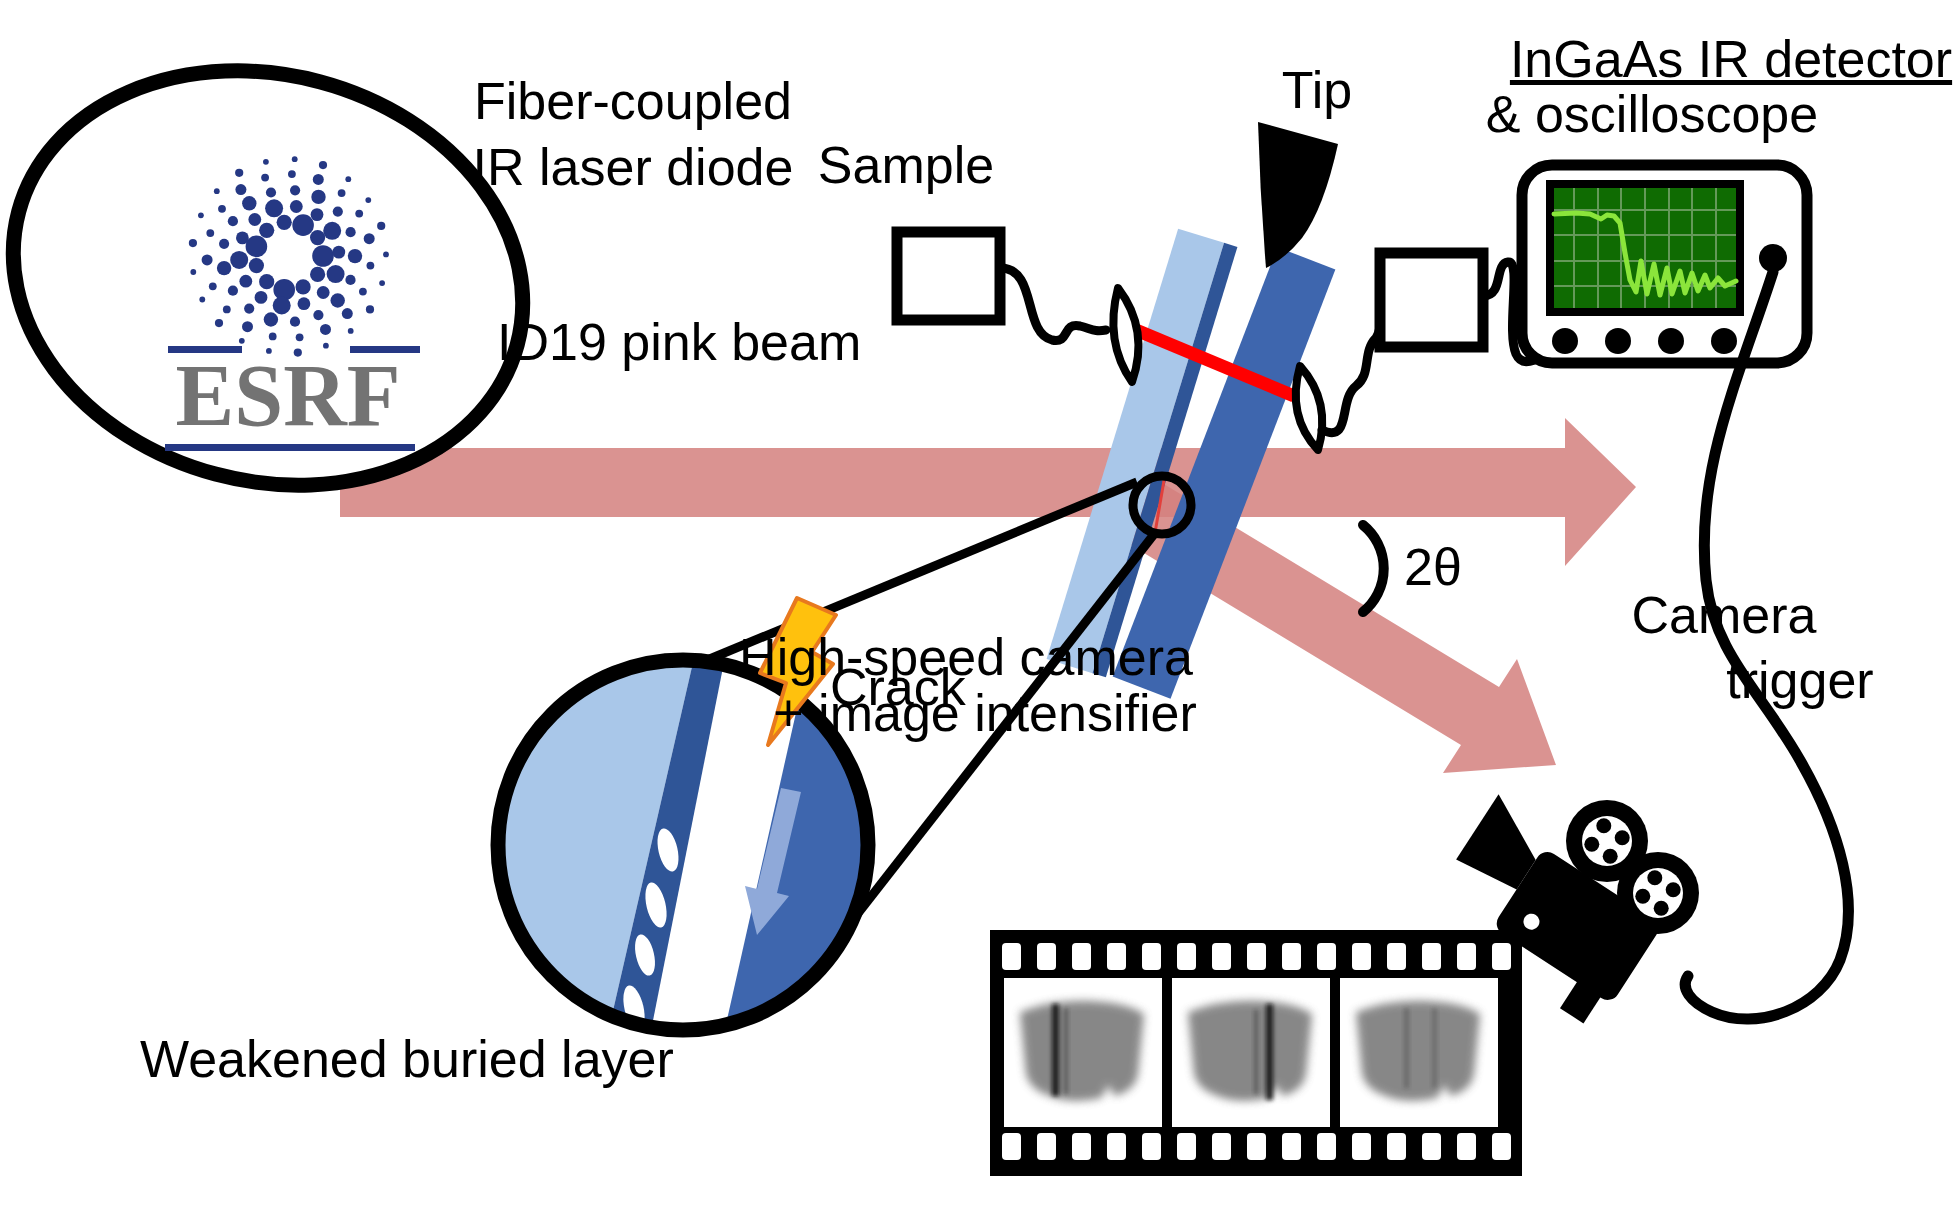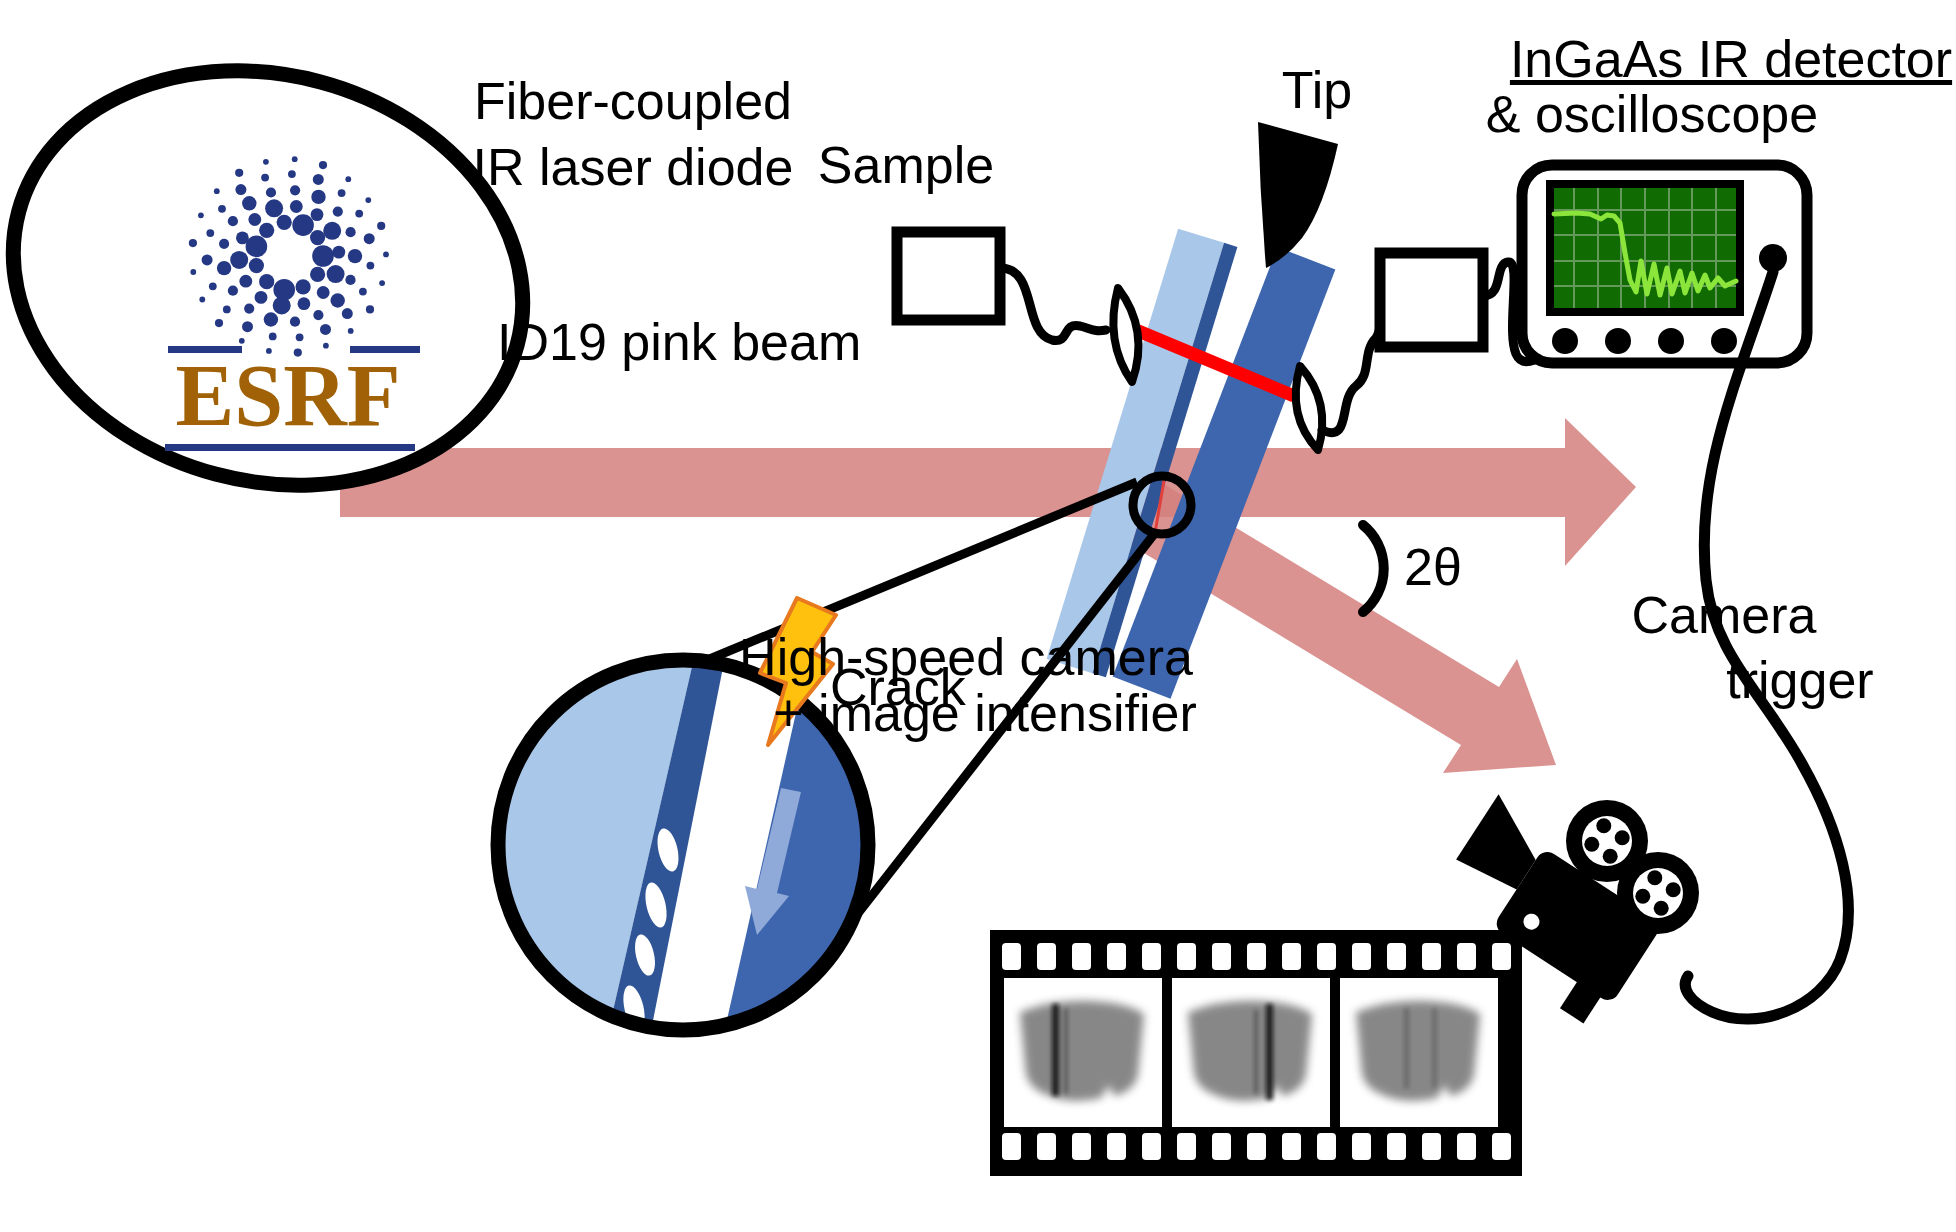--- a/index.html
+++ b/index.html
@@ -285,30 +285,31 @@
             <circle cx="1673.2" cy="889.8" r="7.5"></circle>
         <circle cx="1642.8" cy="896.2" r="7.5"></circle>
             <circle cx="1654.8" cy="877.8" r="7.5"></circle>
       </g>
     </g>
   </g>
 </svg>
 
 <div class="rule" style="left: 168px; top: 346px; width: 74px; background: rgb(37, 56, 132);"></div>
 <div class="rule" style="left: 350px; top: 346px; width: 70px; background: rgb(37, 56, 132);"></div>
-<div class="esrf-text" style="color: #a16207;">ESRF</div>
+<div class="esrf-text" style="color: #737373;">ESRF</div>
 <div class="rule" style="left: 165px; top: 444px; width: 250px; background: rgb(37, 56, 132);"></div>
 
 <div class="lbl ctr" style="left:633px;top:74px;">Fiber-coupled</div>
 <div class="lbl ctr" style="left:633px;top:140px;">IR laser diode</div>
 <div class="lbl ctr" style="left:906px;top:138px;">Sample</div>
 <div class="lbl ctr" style="left:1317px;top:56px;margin-top:7px;">Tip</div>
 <div class="lbl ctr" style="left:1731px;top:32px;text-decoration:underline;">InGaAs IR detector</div>
 <div class="lbl ctr" style="left:1652px;top:87px;">&amp; oscilloscope</div>
 <div class="lbl" style="left:497px;top:315px;">ID19 pink beam</div>
 <div class="lbl" style="left:1404px;top:540px;">2θ</div>
 <div class="lbl ctr" style="left:1724px;top:588px;">Camera</div>
 <div class="lbl ctr" style="left:1800px;top:653px;">trigger</div>
 <div class="lbl ctr" style="left:966px;top:630px;">High-speed camera</div>
 <div class="lbl ctr" style="left:985px;top:686px;">+ image intensifier</div>
 <div class="lbl" style="left:830px;top:632px;margin-top:28px;">Crack</div>
+<div class="lbl" style="left:140px;top:1032px;">Weakened buried layer</div>
 
 </div>
 
 </body></html>

